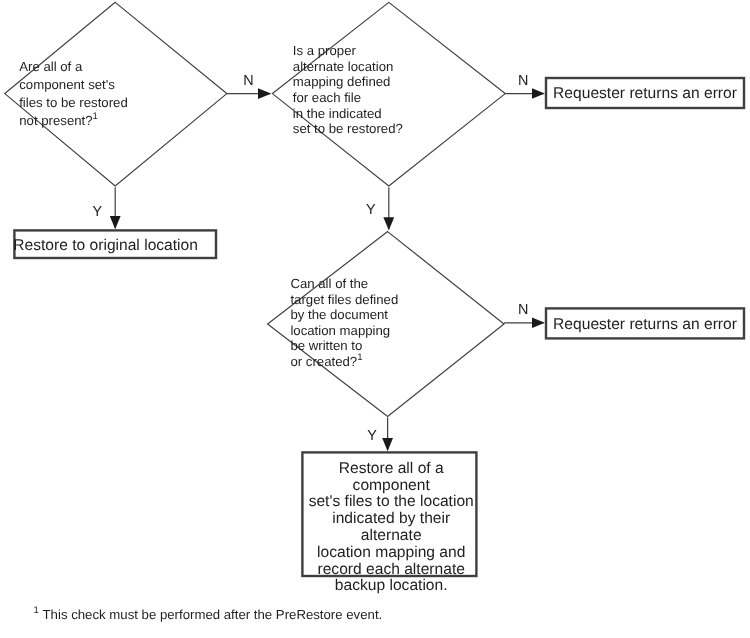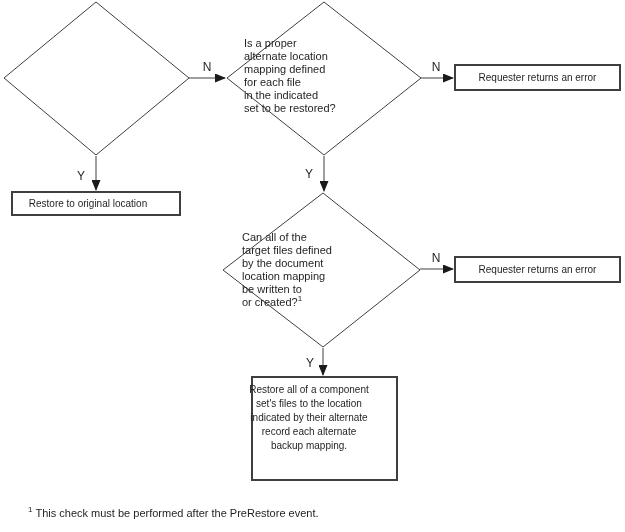--- a/index.html
+++ b/index.html
@@ -26,21 +26,21 @@
     font-size: 12px;
     color: #1f1f1f;
     width: 20px;
     text-align: center;
   }
   .node-box-text {
     position: absolute;
     display: flex;
     align-items: center;
     justify-content: center;
-    font-size: 10px;
+    font-size: 13px;
     color: #1f1f1f;
   }
   .multi { display: block; text-align: center; line-height: 14px; padding-top: 5px; }
   sup { font-size: 8px; line-height: 0; }
   .footnote {
     position: absolute;
     left: 28px;
     top: 507px;
     font-size: 11px;
     color: #1f1f1f;
@@ -69,20 +69,26 @@
     <rect x="252" y="377" width="145" height="103" fill="#ffffff" stroke="#3f3f3f" stroke-width="2"></rect>
 
     <line x1="189" y1="78" x2="225" y2="78" stroke="#3f3f3f" stroke-width="1" marker-end="url(#ah)"></line>
     <line x1="96" y1="156" x2="96" y2="190" stroke="#3f3f3f" stroke-width="1" marker-end="url(#ah)"></line>
     <line x1="421" y1="78" x2="453" y2="78" stroke="#3f3f3f" stroke-width="1" marker-end="url(#ah)"></line>
     <line x1="324" y1="156" x2="324" y2="191" stroke="#3f3f3f" stroke-width="1" marker-end="url(#ah)"></line>
     <line x1="420" y1="269" x2="453" y2="269" stroke="#3f3f3f" stroke-width="1" marker-end="url(#ah)"></line>
     <line x1="323" y1="348" x2="323" y2="375" stroke="#3f3f3f" stroke-width="1" marker-end="url(#ah)"></line>
   </svg>
 
+  <div class="txt d1" style="left:16px; top:49px; width:160px;">
+    <div>Are all of a</div>
+    <div>component set's</div>
+    <div>files to be restored</div>
+    <div><span>not present?</span><sup>1</sup></div>
+  </div>
 
   <div class="txt" style="left:244px; top:37px; width:160px;">
     <div>Is a proper</div>
     <div>alternate location</div>
     <div>mapping defined</div>
     <div>for each file</div>
     <div>in the indicated</div>
     <div>set to be restored?</div>
   </div>
 
@@ -99,25 +105,26 @@
   <div class="branch-label" style="left:71px; top:169px;">Y</div>
   <div class="branch-label" style="left:426px; top:60px;">N</div>
   <div class="branch-label" style="left:299px; top:167px;">Y</div>
   <div class="branch-label" style="left:426px; top:251px;">N</div>
   <div class="branch-label" style="left:300px; top:356px;">Y</div>
 
   <div class="node-box-text" style="left:4px; top:192px; width:168px; height:23px;">Restore to original location</div>
   <div class="node-box-text" style="left:455px; top:65px; width:165px; height:25px;">Requester returns an error</div>
   <div class="node-box-text" style="left:455px; top:257px; width:165px; height:25px;">Requester returns an error</div>
 
-  <div class="node-box-text multi" style="left:236px; top:378px; width:146px; height:101px;">
+  <div class="node-box-text multi" style="left:253px; top:378px; width:146px; height:101px;">
     <div>Restore all of a component</div>
     <div>set's files to the location</div>
     <div>indicated by their alternate</div>
+    <div>location mapping and</div>
     <div>record each alternate</div>
-    <div>backup mapping.</div>
+    <div>backup location.</div>
   </div>
 
   <div class="footnote">
     <sup>1</sup><span>This check must be performed after the PreRestore event.</span>
   </div>
 
 </div>
 
 </body></html>

